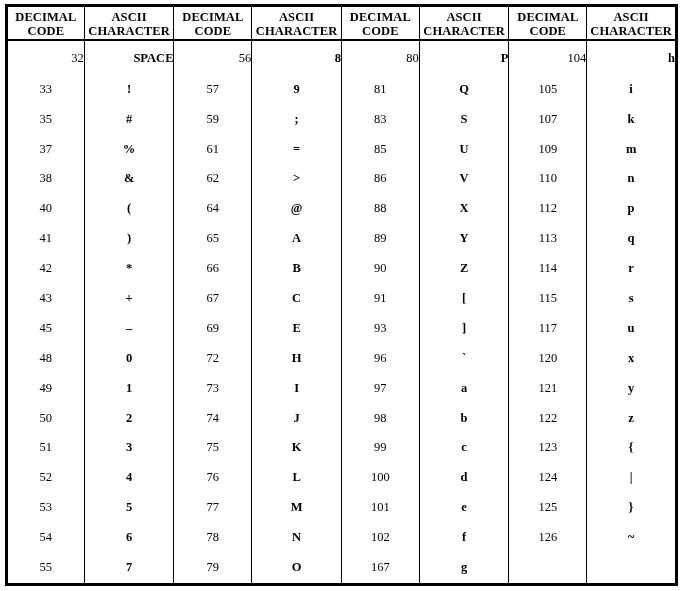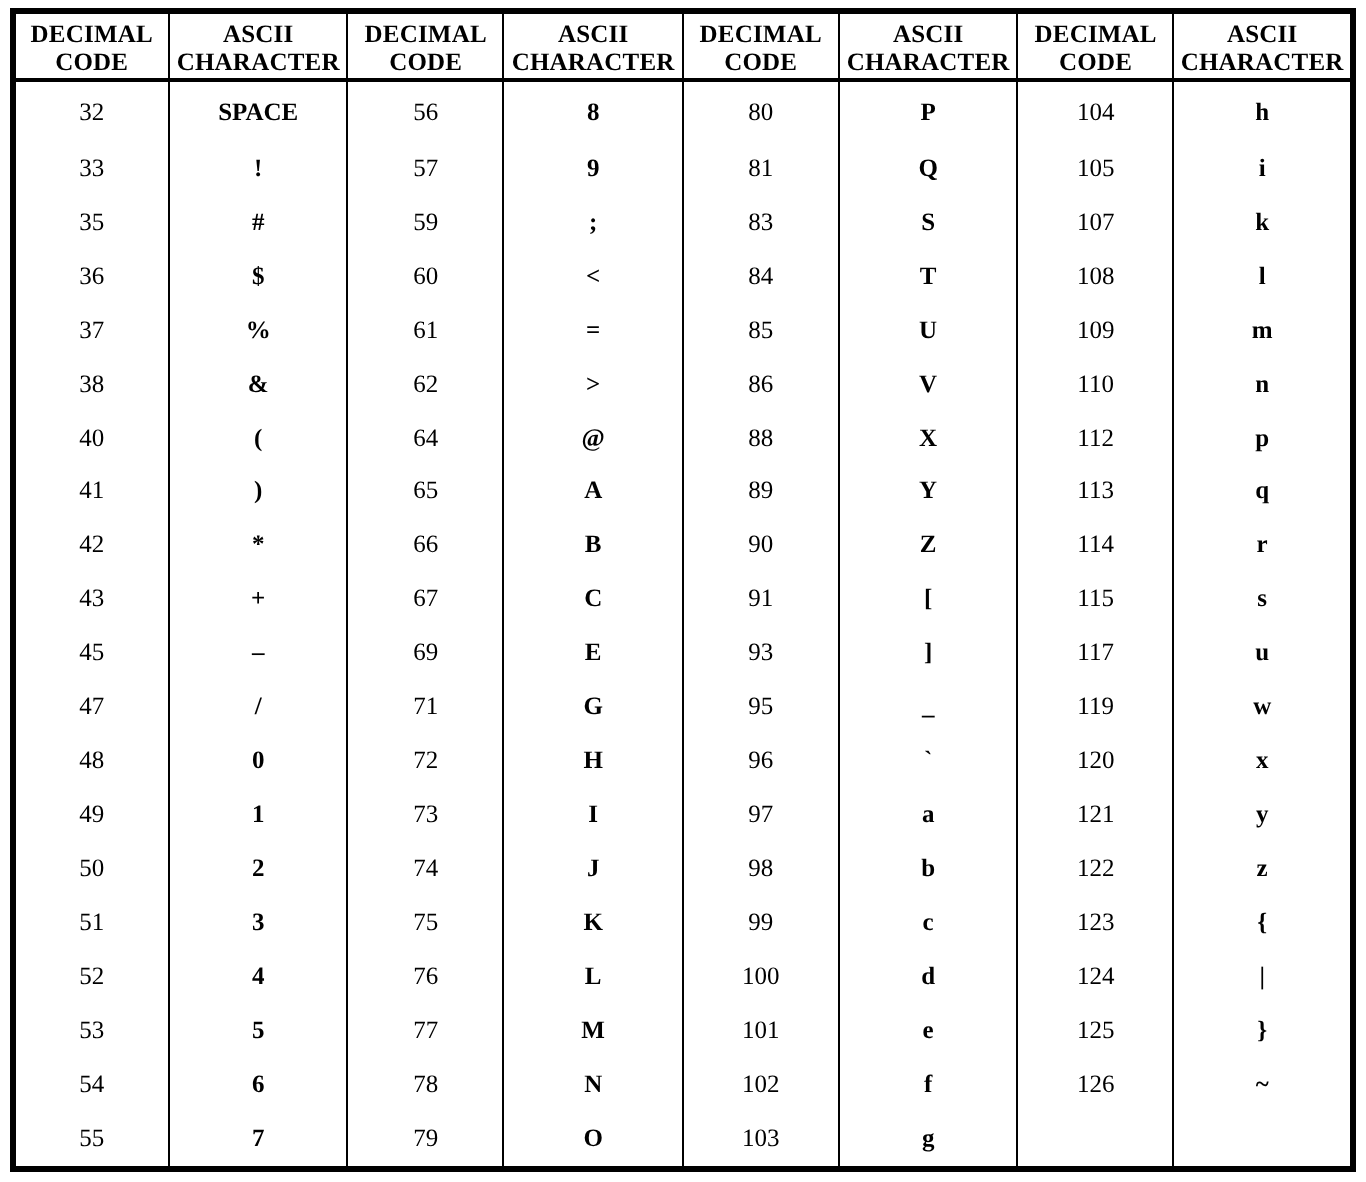--- a/index.html
+++ b/index.html
@@ -56,20 +56,21 @@
   table.ascii-table tbody td.chr {
     font-weight: bold;
     font-size: 12.5px;
   }
   table.ascii-table tbody td.dec {
     font-weight: normal;
     font-size: 12.5px;
   }
   table.ascii-table tbody tr:first-child td {
     padding-top: 2px;
+    text-align: right;
   }
 </style>
 </head>
 <body>
 
 <div id="ascii-table-wrap">
   <table class="ascii-table">
     <colgroup>
       <col class="c-dec">
         <col class="c-chr">
@@ -141,30 +142,20 @@
           <td class="dec">35</td>
           <td class="chr">#</td>
           <td class="dec">59</td>
           <td class="chr">;</td>
           <td class="dec">83</td>
           <td class="chr">S</td>
           <td class="dec">107</td>
           <td class="chr">k</td>
         </tr>
         <tr>
-          <td class="dec">36</td>
-          <td class="chr">$</td>
-          <td class="dec">60</td>
-          <td class="chr">&lt;</td>
-          <td class="dec">84</td>
-          <td class="chr">T</td>
-          <td class="dec">108</td>
-          <td class="chr">l</td>
-        </tr>
-        <tr>
           <td class="dec">37</td>
           <td class="chr">%</td>
           <td class="dec">61</td>
           <td class="chr">=</td>
           <td class="dec">85</td>
           <td class="chr">U</td>
           <td class="dec">109</td>
           <td class="chr">m</td>
         </tr>
         <tr>
@@ -221,30 +212,20 @@
           <td class="dec">45</td>
           <td class="chr">–</td>
           <td class="dec">69</td>
           <td class="chr">E</td>
           <td class="dec">93</td>
           <td class="chr">]</td>
           <td class="dec">117</td>
           <td class="chr">u</td>
         </tr>
         <tr>
-          <td class="dec">47</td>
-          <td class="chr">/</td>
-          <td class="dec">71</td>
-          <td class="chr">G</td>
-          <td class="dec">95</td>
-          <td class="chr">_</td>
-          <td class="dec">119</td>
-          <td class="chr">w</td>
-        </tr>
-        <tr>
           <td class="dec">48</td>
           <td class="chr">0</td>
           <td class="dec">72</td>
           <td class="chr">H</td>
           <td class="dec">96</td>
           <td class="chr">`</td>
           <td class="dec">120</td>
           <td class="chr">x</td>
         </tr>
         <tr>
@@ -305,20 +286,20 @@
           <td class="dec">102</td>
           <td class="chr">f</td>
           <td class="dec">126</td>
           <td class="chr">~</td>
         </tr>
         <tr>
           <td class="dec">55</td>
           <td class="chr">7</td>
           <td class="dec">79</td>
           <td class="chr">O</td>
-          <td class="dec">103</td>
+          <td class="dec">167</td>
           <td class="chr">g</td>
           <td class="dec"></td>
           <td class="chr"></td>
         </tr>
       </tbody>
   </table>
 </div>
 
 </body></html>

